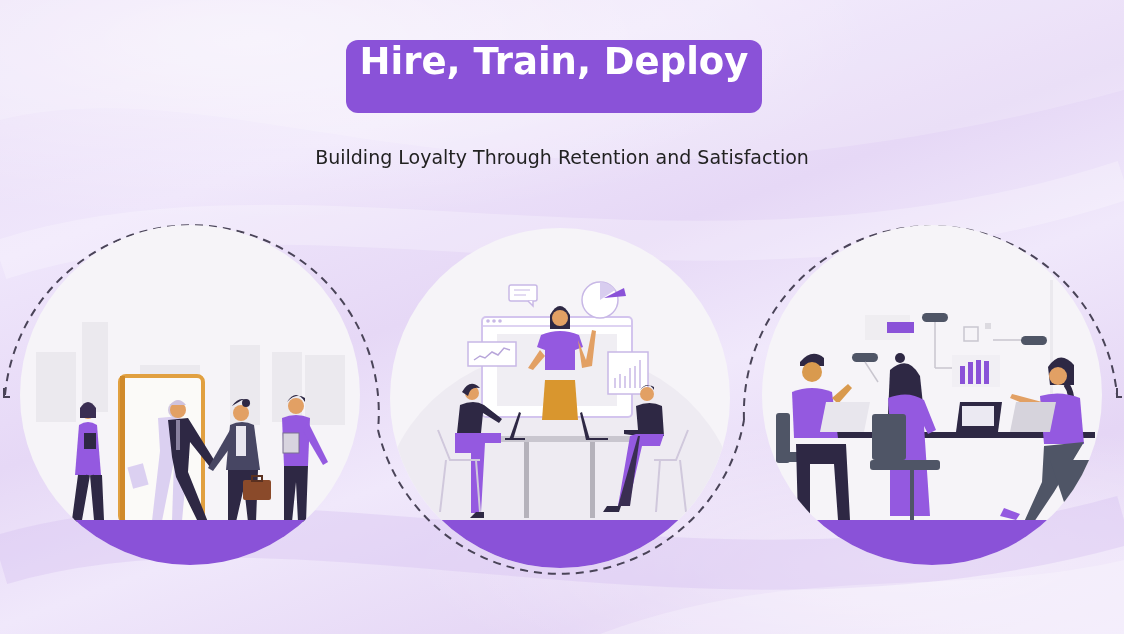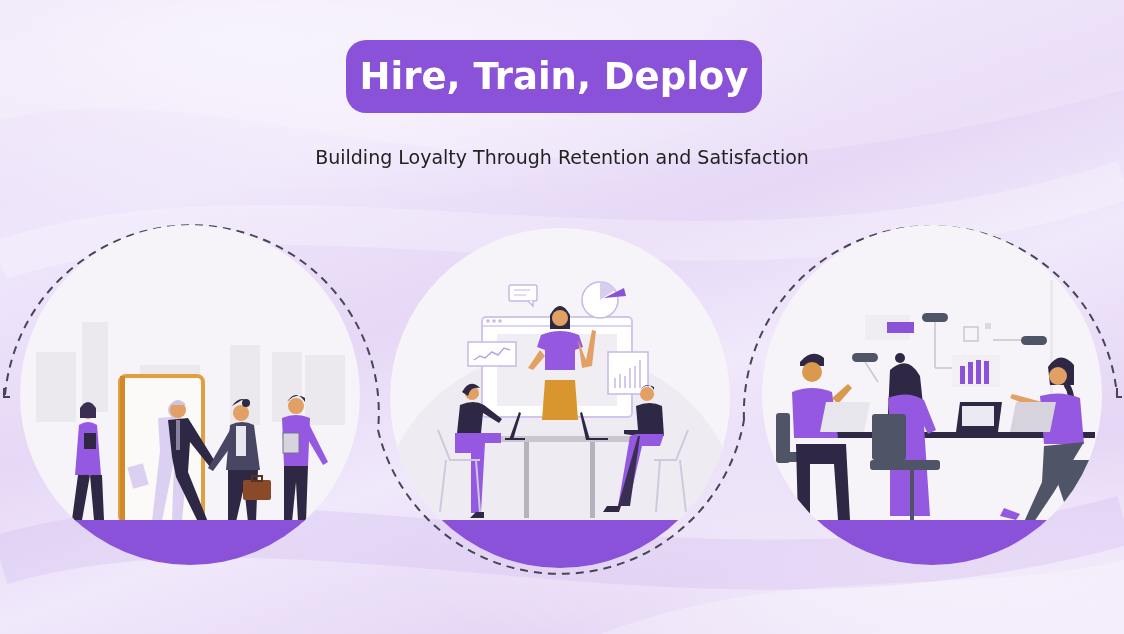--- a/index.html
+++ b/index.html
@@ -9,22 +9,22 @@
     font-family: "DejaVu Sans", sans-serif;
     background:
       radial-gradient(ellipse 900px 260px at 250px 40px, rgba(255,255,255,0.55), rgba(255,255,255,0) 70%),
       radial-gradient(ellipse 700px 200px at 900px 560px, rgba(255,255,255,0.5), rgba(255,255,255,0) 70%),
       linear-gradient(160deg, #e9dcf7 0%, #efe6fb 25%, #e6d8f6 45%, #f0e8fb 60%, #e5d6f5 80%, #eee4fa 100%);
   }
   .swoosh { position: absolute; left: 0; top: 0; width: 1124px; height: 634px; pointer-events: none; }
 
   .title-pill {
     position: absolute; left: 346px; top: 40px; width: 416px; height: 73px;
-    background: #8a52d8; border-radius: 20px;
-    display: flex; align-items: center; justify-content: center;
+    background: #8a52d8; border-radius: 12px;
+    display: flex; align-items: flex-start; justify-content: center;
   }
   .title-text {
     color: #ffffff; font-family: "DejaVu Sans", sans-serif; font-weight: bold;
     font-size: 37px; letter-spacing: 0px;
   }
   .subtitle {
     position: absolute; left: 0; width: 1124px; top: 146px; text-align: center;
     font-family: "DejaVu Sans", sans-serif; font-size: 19px; color: #222;
   }
 

